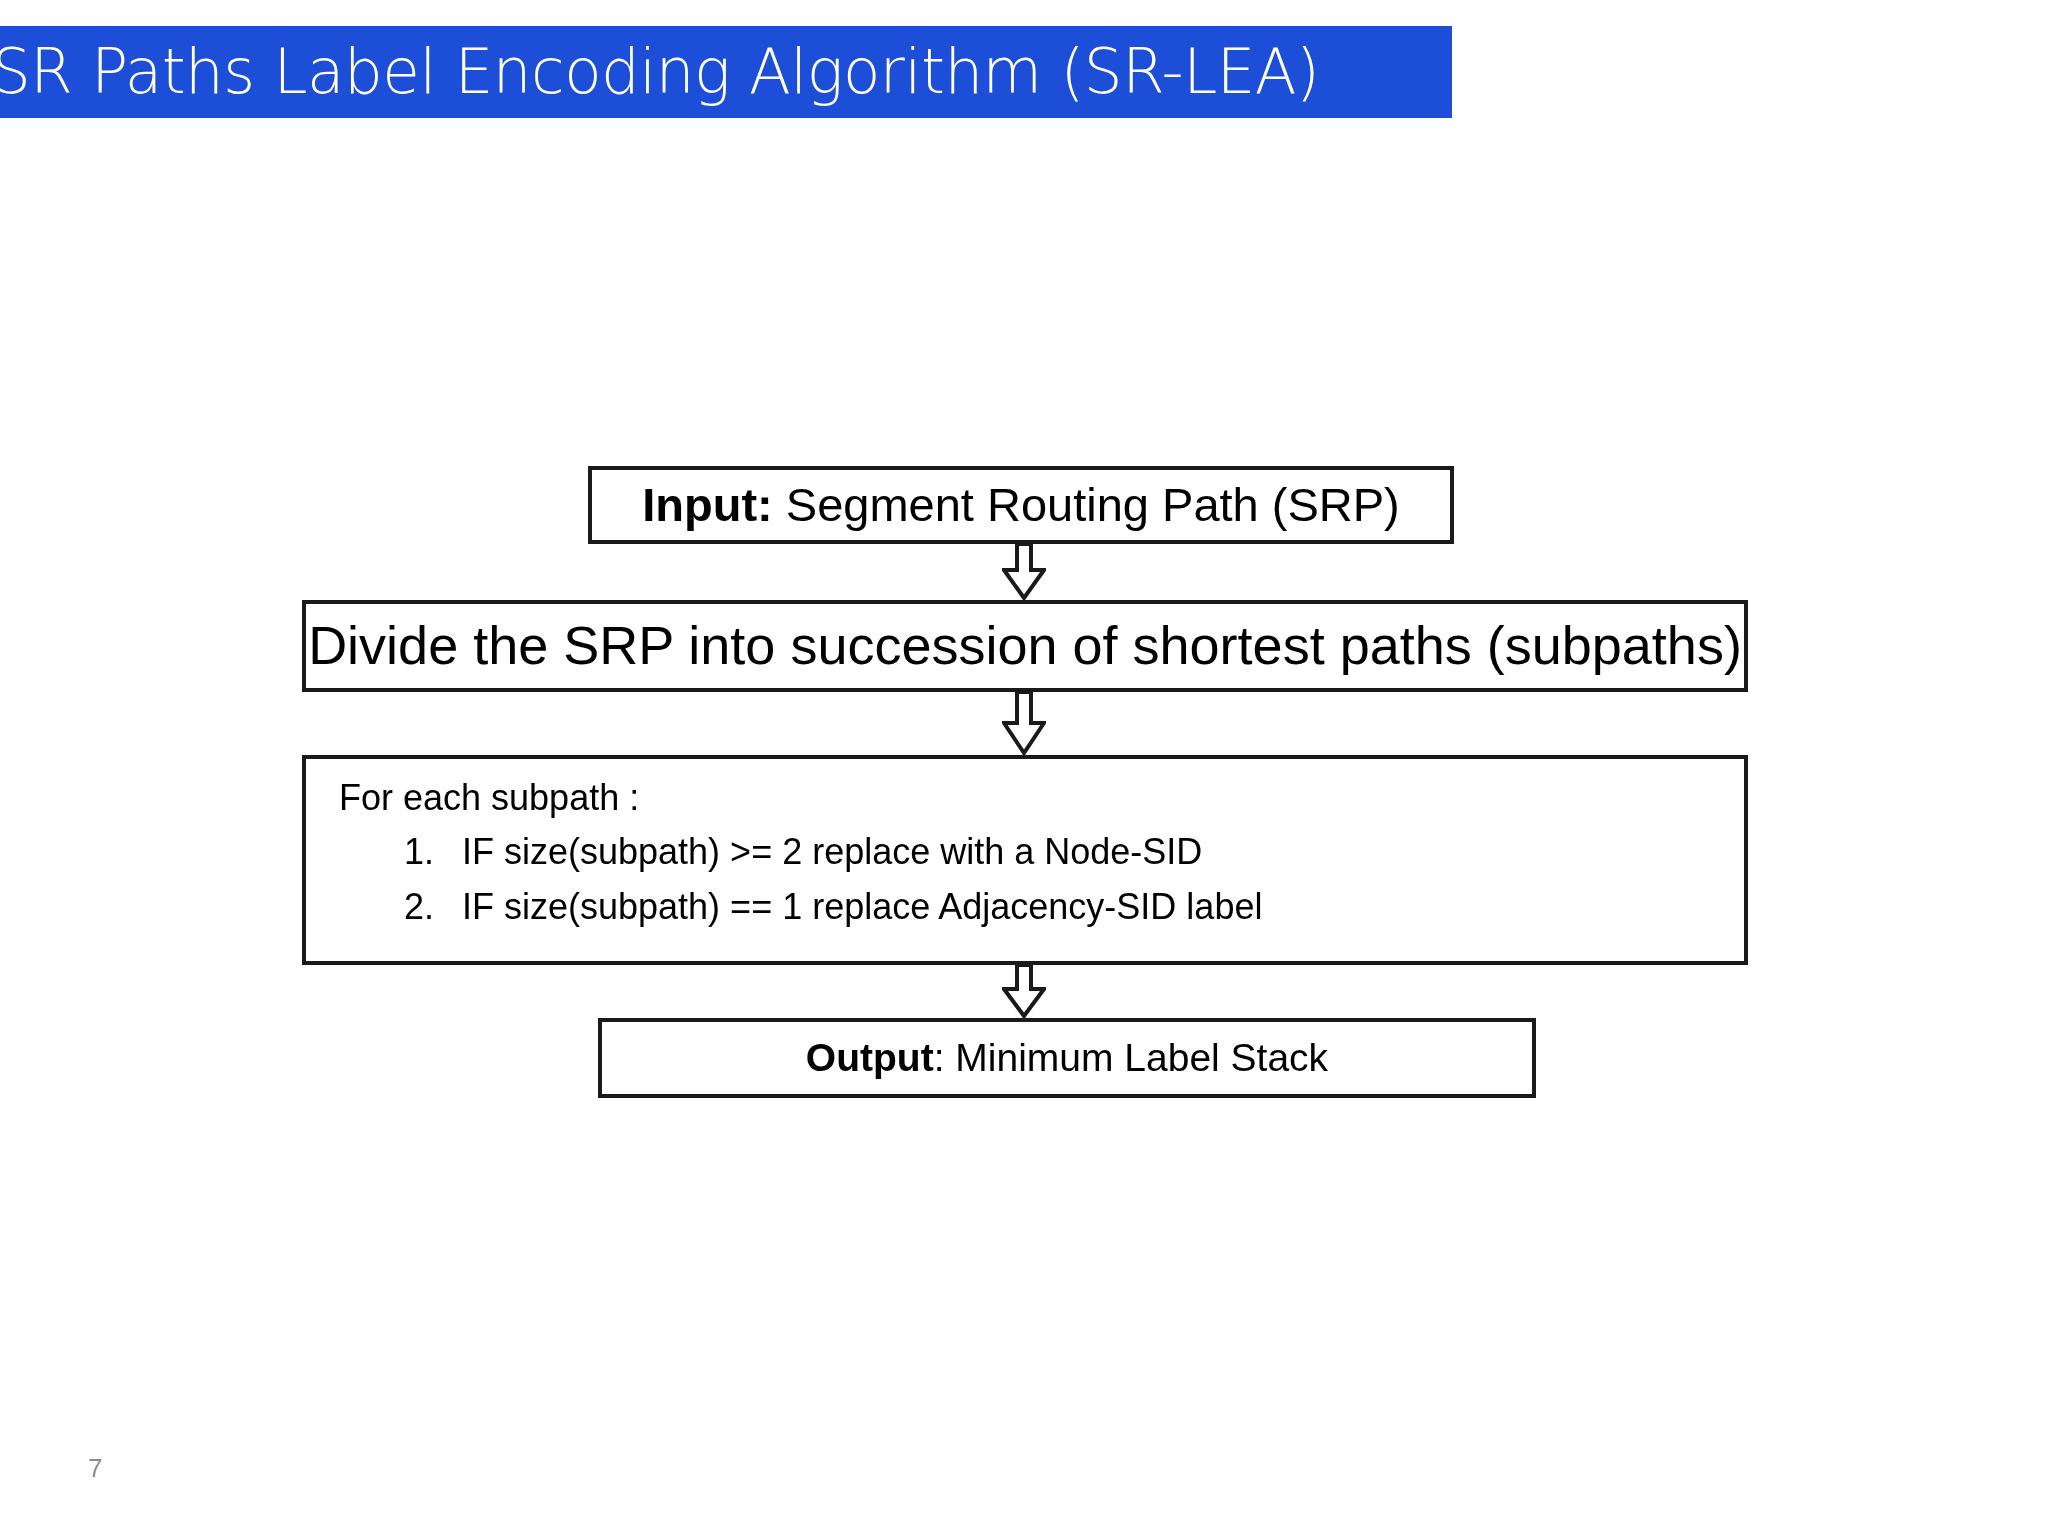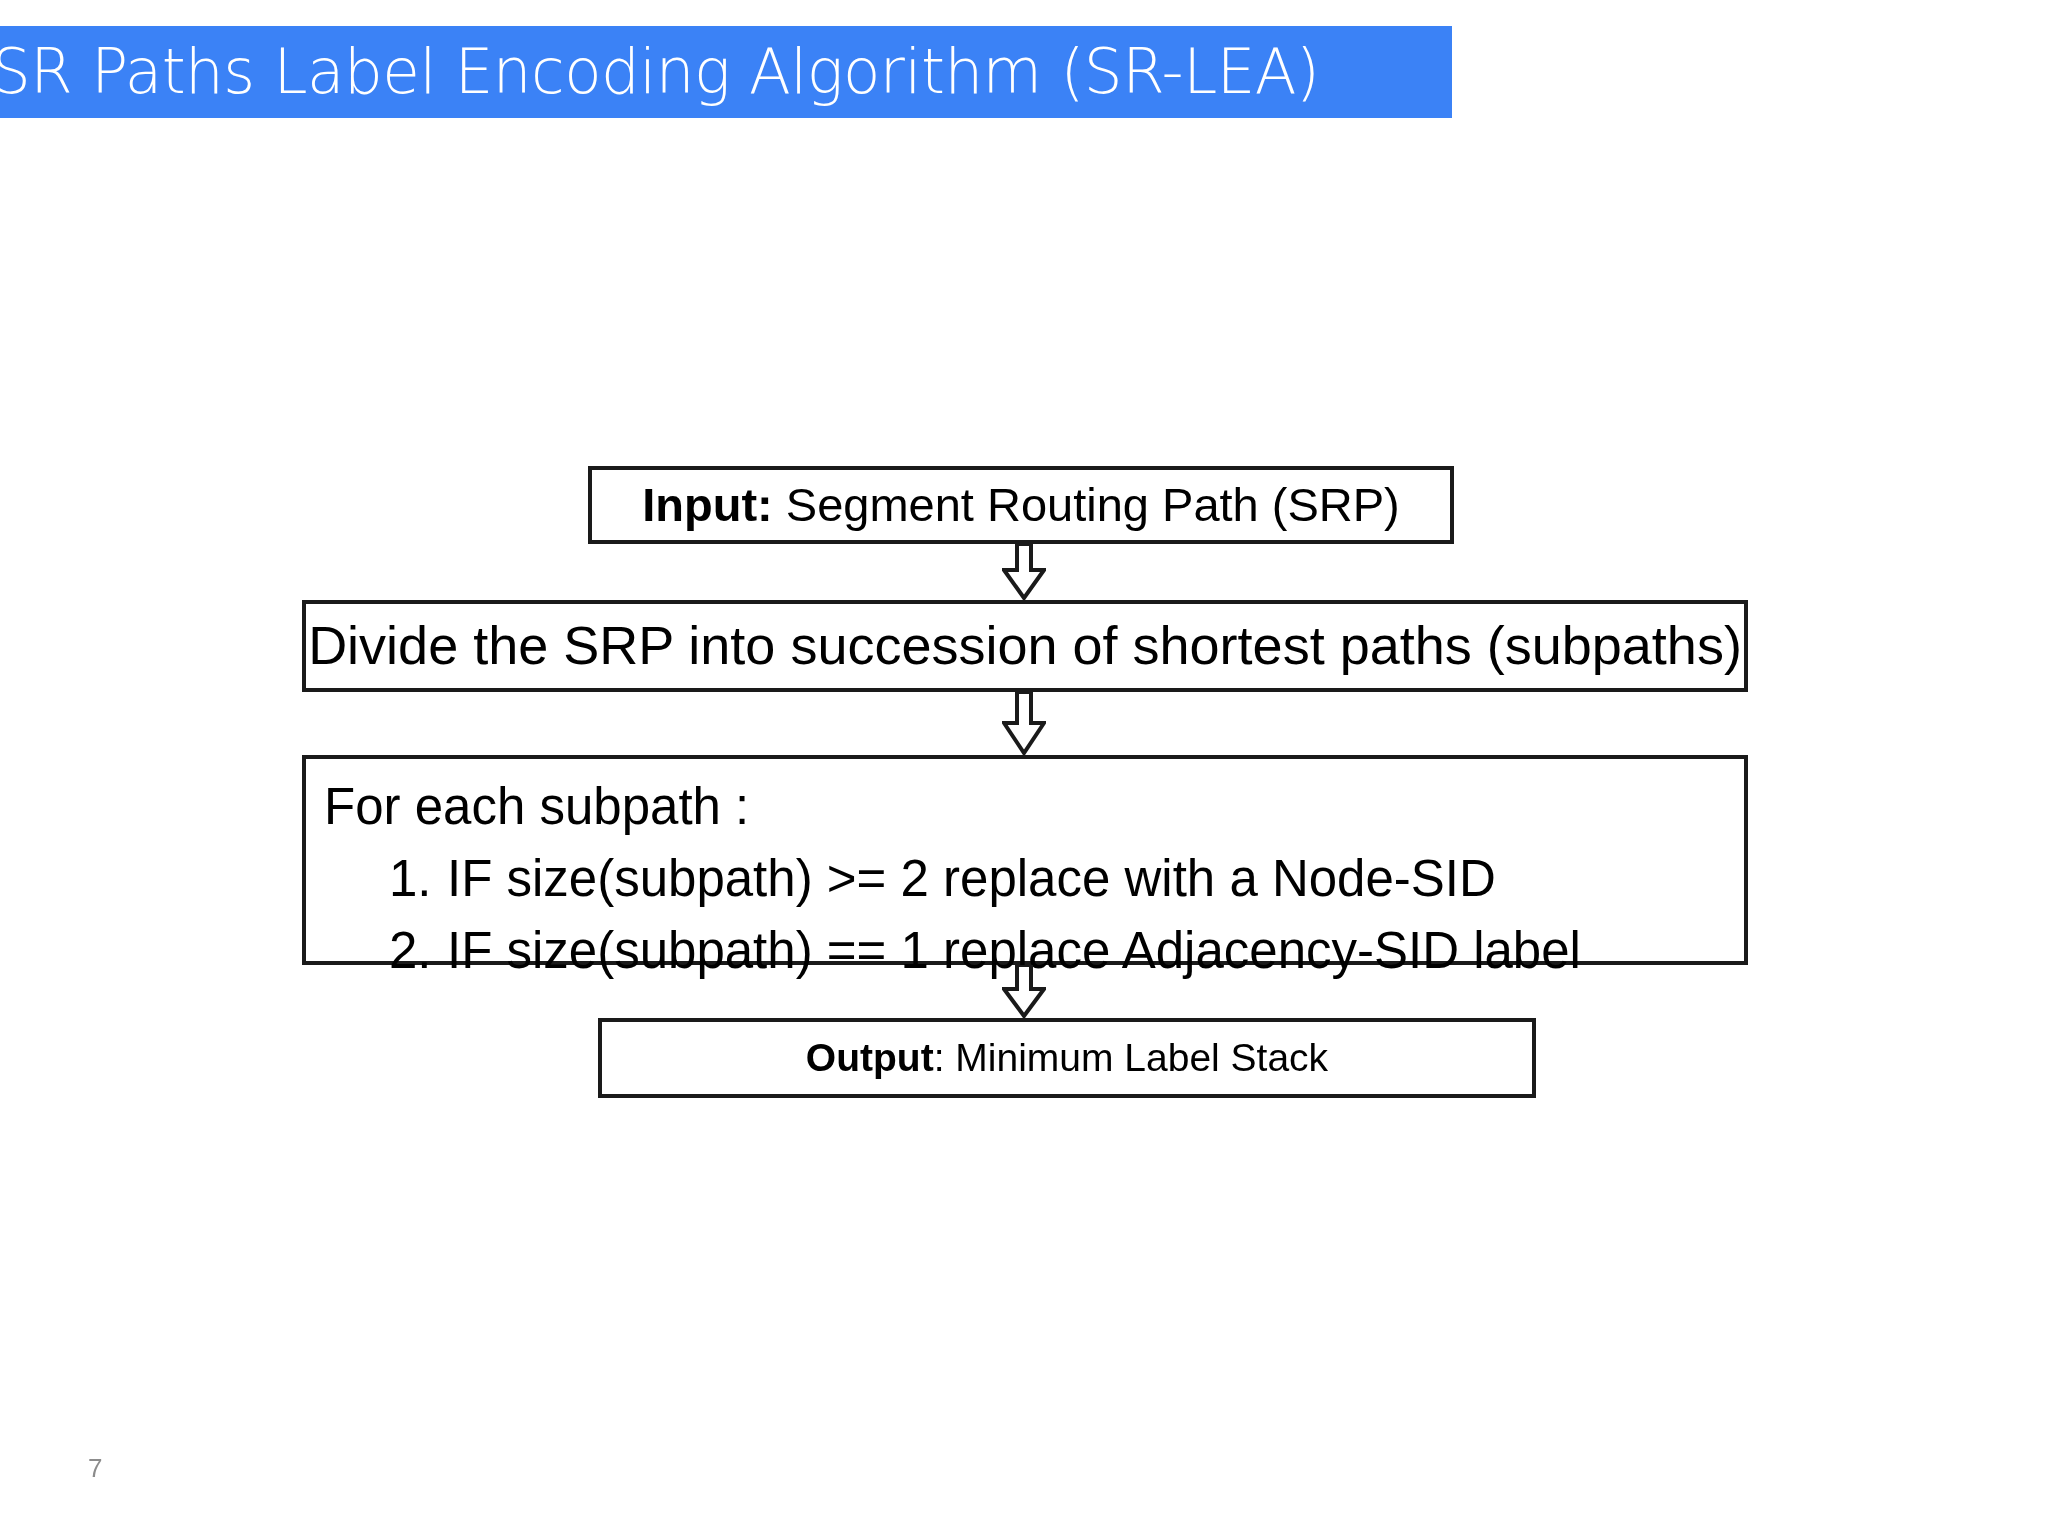--- a/index.html
+++ b/index.html
@@ -16,21 +16,21 @@
     -webkit-font-smoothing: antialiased;
   }
 
   
   #title-banner {
     position: absolute;
     left: 0;
     top: 26px;
     width: 1452px;
     height: 92px;
-    background: #3b82f6;
+    background: #1d4ed8;
     display: flex;
     align-items: center;
     overflow: hidden;
   }
   #title-text {
     color: #FFFFFF;
     font-family: "DejaVu Sans", sans-serif;
     font-size: 62px;
     font-weight: 300;
     letter-spacing: -0.5px;
@@ -78,23 +78,23 @@
     top: 600px;
     width: 1446px;
     height: 92px;
     font-size: 54px;
   }
   #box-foreach {
     left: 302px;
     top: 755px;
     width: 1446px;
     height: 210px;
-    font-size: 51px;
+    font-size: 36px;
     display: block;
-    padding: 14px 0 0 14px;
+    padding: 14px 0 0 29px;
   }
   #box-output {
     left: 598px;
     top: 1018px;
     width: 938px;
     height: 80px;
     font-size: 39px;
   }
 
   .lead-bold { font-weight: 700; }

